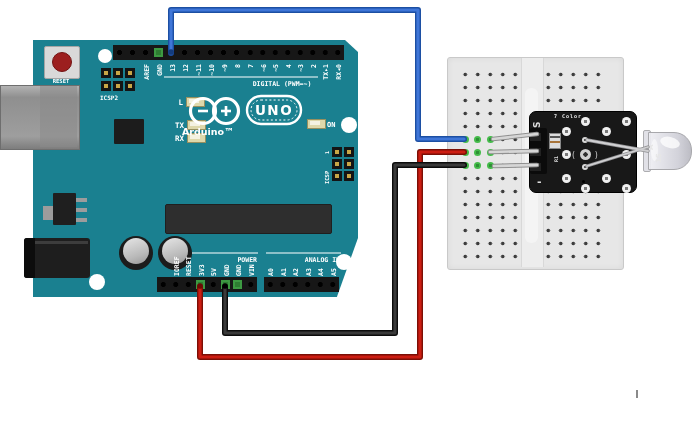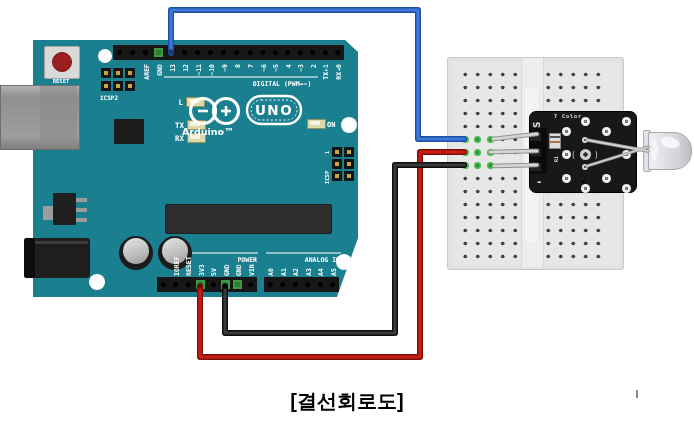--- a/index.html
+++ b/index.html
@@ -244,16 +244,15 @@
       <path d="M200,287 L200,357 L420,357 L420,152 L464,152" stroke="#7c0f06" stroke-width="6"></path>
       <path d="M200,287 L200,357 L420,357 L420,152 L464,152" stroke="#cc1d12" stroke-width="3.2"></path>
       <path d="M225,287 L225,333 L395,333 L395,165 L464,165" stroke="#0c0c0c" stroke-width="6"></path>
       <path d="M225,287 L225,333 L395,333 L395,165 L464,165" stroke="#3a3a3a" stroke-width="3.2"></path>
     </g>
     <circle cx="171" cy="52" r="2.8" fill="#143c7d"></circle>
     <circle cx="200" cy="286" r="2.8" fill="#6b0b04"></circle>
     <circle cx="225" cy="286" r="2.8" fill="#000"></circle>
   </svg>
 
-  <div id="caption">[결선회로도]</div>
 
   <div class="abs" style="left:636px;top:390px;width:2px;height:8px;background:#8a8a8a;"></div>
 </div>
 
 </body></html>

